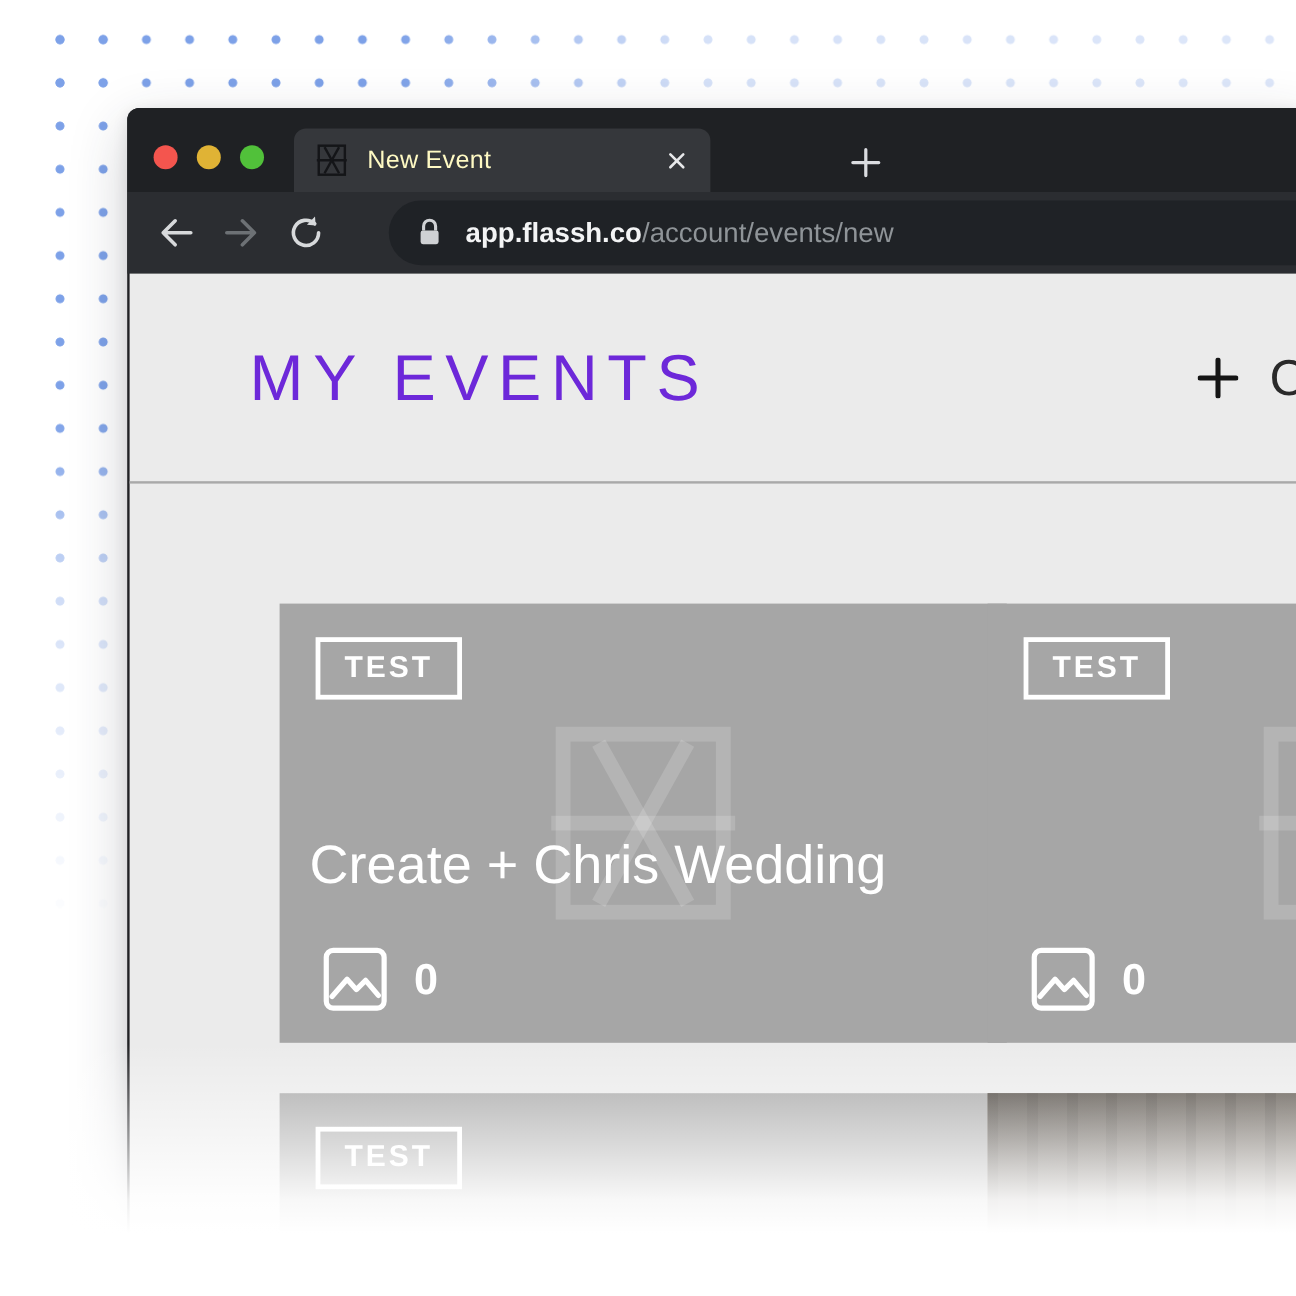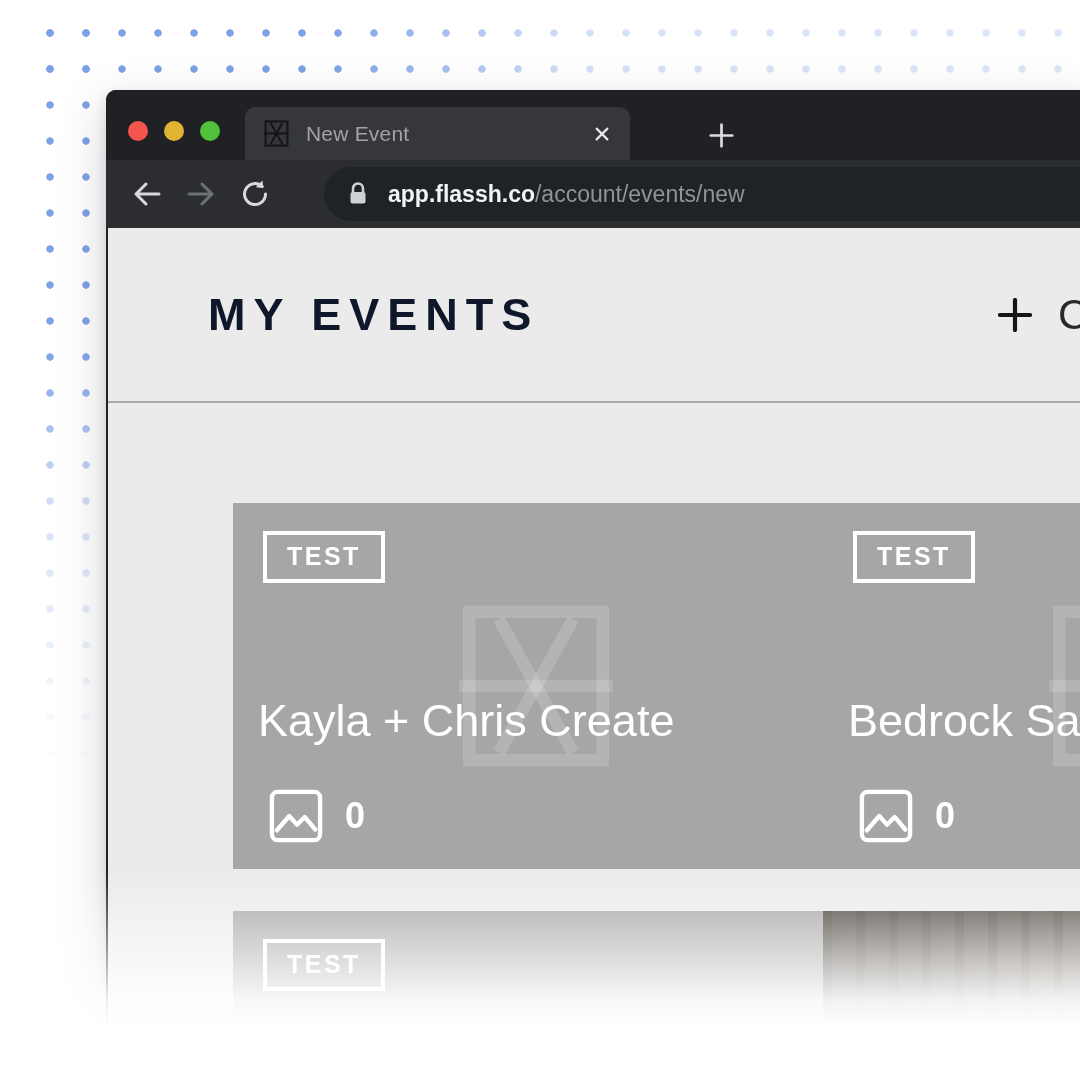--- a/index.html
+++ b/index.html
@@ -34,23 +34,23 @@
 
   
   .tabstrip { position:relative; height:70px; background:#1f2124; }
   .traffic { position:absolute; left:22px; top:31px; display:flex; gap:16px; }
   .traffic span { width:20px; height:20px; border-radius:50%; display:block; }
   .tl-red    { background:#f4554e; }
   .tl-yellow { background:#e0b335; }
   .tl-green  { background:#51c13a; }
 
   .tab {
-    position:absolute; left:139px; top:17px; width:385px; height:53px;
+    position:absolute; left:139px; top:17px; width:347px; height:53px;
     background:#35373b; border-radius:10px 10px 0 0;
-    display:flex; align-items:center; padding:0 18px; color:#a3a3a3;
+    display:flex; align-items:center; padding:0 18px; color:#fef9c3;
   }
   .favicon { width:27px; height:29px; color:#141518; flex:0 0 auto; margin-right:16px; }
   .favicon svg, .watermark svg { display:block; width:100%; height:100%; }
   .tab-title { font-size:21px; letter-spacing:0.2px; flex:1 1 auto; white-space:nowrap; overflow:hidden; }
   .tab-close { width:20px; height:20px; color:#e7e8ea; flex:0 0 auto; cursor:pointer; }
   .tab-close svg { display:block; width:100%; height:100%; }
 
   .newtab { position:absolute; left:596px; top:26px; width:38px; height:38px; color:#dadce0;
             display:flex; align-items:center; justify-content:center; }
   .newtab svg { width:27px; height:27px; }
@@ -69,21 +69,21 @@
   .lock svg { display:block; width:100%; height:100%; }
   .url { font-size:23px; white-space:nowrap; overflow:hidden; }
   .url-domain { color:#f3f4f5; font-weight:700; }
   .url-path { color:#8f9498; font-weight:400; }
 
   
   .page { margin-left:2px; height:862px; background:#ebebeb; position:relative; }
   .page-header { position:relative; height:175px; border-bottom:2px solid #a9a9a9; }
   .page-title {
     position:absolute; left:100px; top:50%; transform:translateY(-50%);
-    font-size:45px; font-weight:700; letter-spacing:8px; color:#0f172a;
+    font-size:54px; font-weight:400; letter-spacing:8px; color:#6d28d9;
   }
   .create {
     position:absolute; left:890px; top:50%; transform:translateY(-50%);
     display:flex; align-items:center; gap:26px; color:#161616; white-space:nowrap;
   }
   .create .plus-icon { width:34px; height:34px; }
   .create .plus-icon svg { display:block; width:100%; height:100%; }
   .create-label { font-size:42px; color:#2a2a2a; letter-spacing:1px; }
 
   .cards {
@@ -219,21 +219,21 @@
         <div class="card">
           <span class="badge">TEST</span>
           <span class="watermark">
             <svg viewBox="0 0 64 72" fill="none" stroke="currentColor">
               <rect x="5" y="6" width="54" height="60" stroke-width="5"></rect>
               <line x1="1" y1="36" x2="63" y2="36" stroke-width="5"></line>
               <line x1="17" y1="9" x2="47" y2="63" stroke-width="5"></line>
               <line x1="47" y1="9" x2="17" y2="63" stroke-width="5"></line>
             </svg>
           </span>
-          <div class="card-title">Kayla + Chris Create</div>
+          <div class="card-title">Create + Chris Wedding</div>
           <div class="card-meta">
             <span class="photo-icon">
               <svg viewBox="0 0 56 56" fill="none" stroke="currentColor" stroke-linejoin="round" stroke-linecap="round">
                 <rect x="3" y="3" width="50" height="50" rx="6" stroke-width="4.5"></rect>
                 <path d="M8 43 L21 28 L29 37 L37 29 L48 42" stroke-width="4.5"></path>
               </svg>
             </span>
             <span class="photo-count">0</span>
           </div>
         </div>
@@ -241,21 +241,20 @@
         <div class="card">
           <span class="badge">TEST</span>
           <span class="watermark">
             <svg viewBox="0 0 64 72" fill="none" stroke="currentColor">
               <rect x="5" y="6" width="54" height="60" stroke-width="5"></rect>
               <line x1="1" y1="36" x2="63" y2="36" stroke-width="5"></line>
               <line x1="17" y1="9" x2="47" y2="63" stroke-width="5"></line>
               <line x1="47" y1="9" x2="17" y2="63" stroke-width="5"></line>
             </svg>
           </span>
-          <div class="card-title">Bedrock Sa</div>
           <div class="card-meta">
             <span class="photo-icon">
               <svg viewBox="0 0 56 56" fill="none" stroke="currentColor" stroke-linejoin="round" stroke-linecap="round">
                 <rect x="3" y="3" width="50" height="50" rx="6" stroke-width="4.5"></rect>
                 <path d="M8 43 L21 28 L29 37 L37 29 L48 42" stroke-width="4.5"></path>
               </svg>
             </span>
             <span class="photo-count">0</span>
           </div>
         </div>

